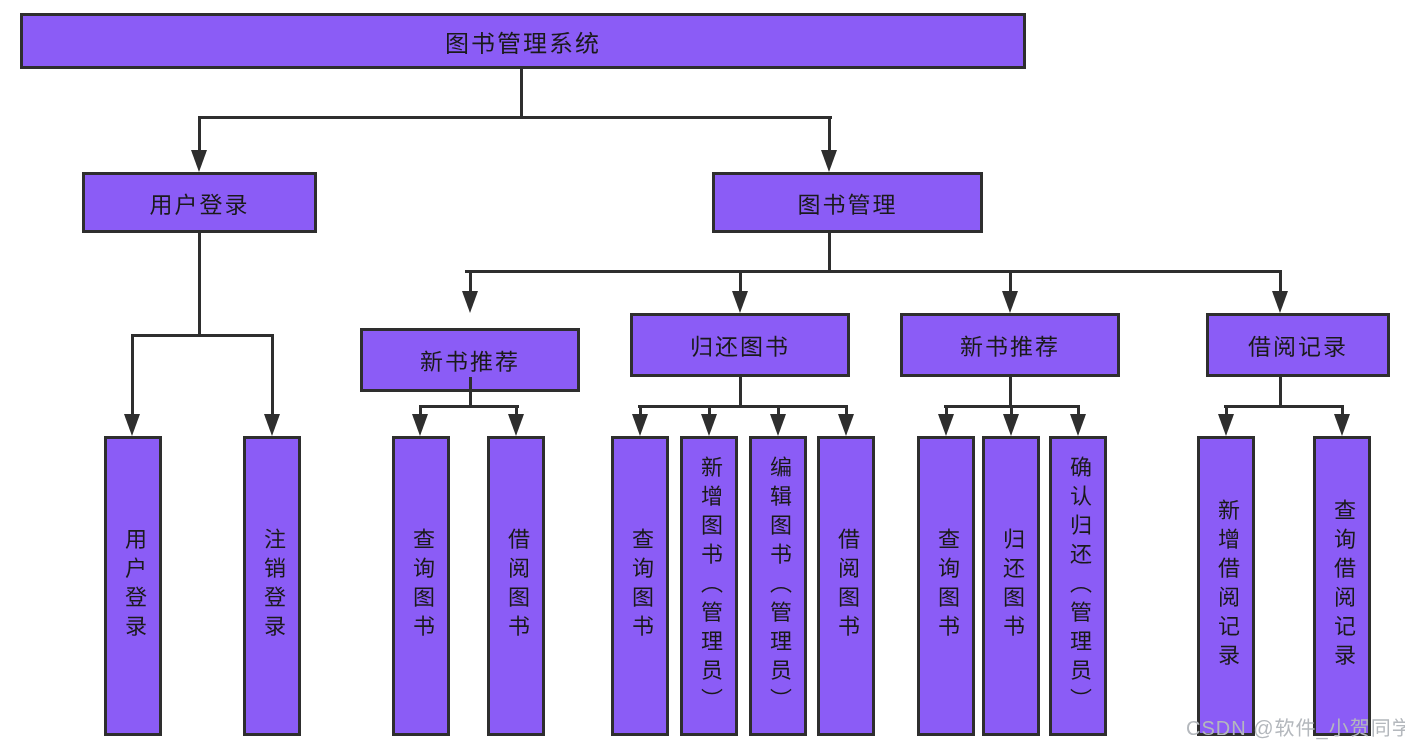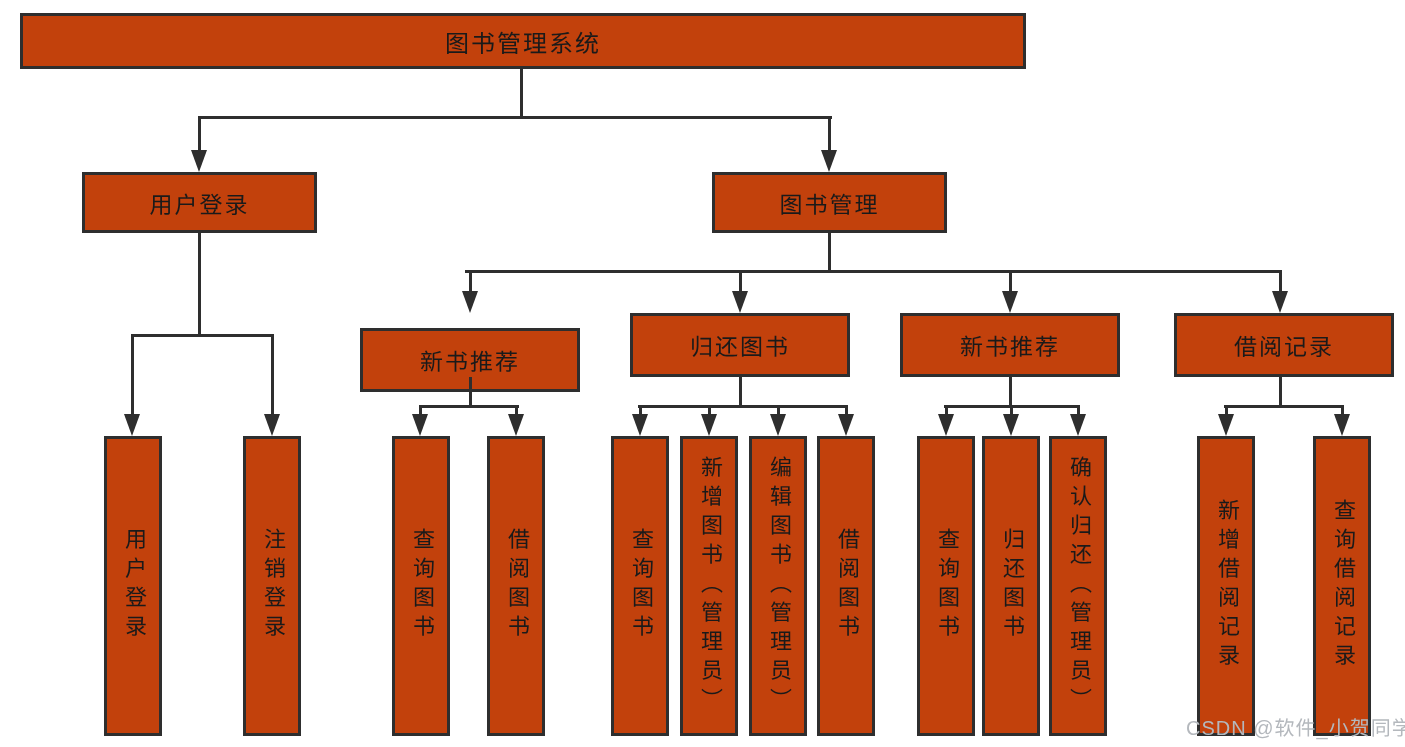--- a/index.html
+++ b/index.html
@@ -12,21 +12,21 @@
   .canvas{
     position:relative;
     width:1405px;height:747px;
     background:#fff;
     overflow:hidden;
   }
   
   .node{
     position:absolute;
     border:3px solid var(--line);
-    background:#c2410c;
+    background:#8b5cf6;
     display:flex;
     align-items:center;
     justify-content:center;
     color:var(--text);
   }
   .node-h .lbl{
     font-size:23px;
     letter-spacing:2px;
     white-space:nowrap;
   }
@@ -72,21 +72,21 @@
   <i class="vl" style="left:520px;top:69px;height:48px"></i>
   <i class="hl" style="left:198px;top:116px;width:634px"></i>
   <i class="vl" style="left:198px;top:117px;height:35px"></i>
   <i class="ar" style="left:191px;top:150px"></i>
   <i class="vl" style="left:828px;top:117px;height:35px"></i>
   <i class="ar" style="left:821px;top:150px"></i>
 
   <div class="node node-h" style="left:82px;top:172px;width:235px;height:61px">
     <span class="lbl">用户登录</span>
   </div>
-  <div class="node node-h" style="left:712px;top:172px;width:235px;height:61px">
+  <div class="node node-h" style="left:712px;top:172px;width:271px;height:61px">
     <span class="lbl">图书管理</span>
   </div>
 
   <i class="vl" style="left:198px;top:233px;height:104px"></i>
   <i class="hl" style="left:131px;top:334px;width:143px"></i>
   <i class="vl" style="left:131px;top:335px;height:81px"></i>
   <i class="ar" style="left:124px;top:414px"></i>
   <i class="vl" style="left:271px;top:335px;height:81px"></i>
   <i class="ar" style="left:264px;top:414px"></i>
 
@@ -103,21 +103,21 @@
 
   <div class="node node-h" style="left:360px;top:328px;width:220px;height:64px">
     <span class="lbl">新书推荐</span>
   </div>
   <div class="node node-h" style="left:630px;top:313px;width:220px;height:64px">
     <span class="lbl">归还图书</span>
   </div>
   <div class="node node-h" style="left:900px;top:313px;width:220px;height:64px">
     <span class="lbl">新书推荐</span>
   </div>
-  <div class="node node-h" style="left:1174px;top:313px;width:220px;height:64px">
+  <div class="node node-h" style="left:1206px;top:313px;width:184px;height:64px">
     <span class="lbl">借阅记录</span>
   </div>
 
   <i class="vl" style="left:469px;top:377px;height:31px"></i>
   <i class="hl" style="left:419px;top:405px;width:100px"></i>
   <i class="vl" style="left:419px;top:406px;height:10px"></i>
   <i class="ar" style="left:412px;top:414px"></i>
   <i class="vl" style="left:515px;top:406px;height:10px"></i>
   <i class="ar" style="left:508px;top:414px"></i>
 

